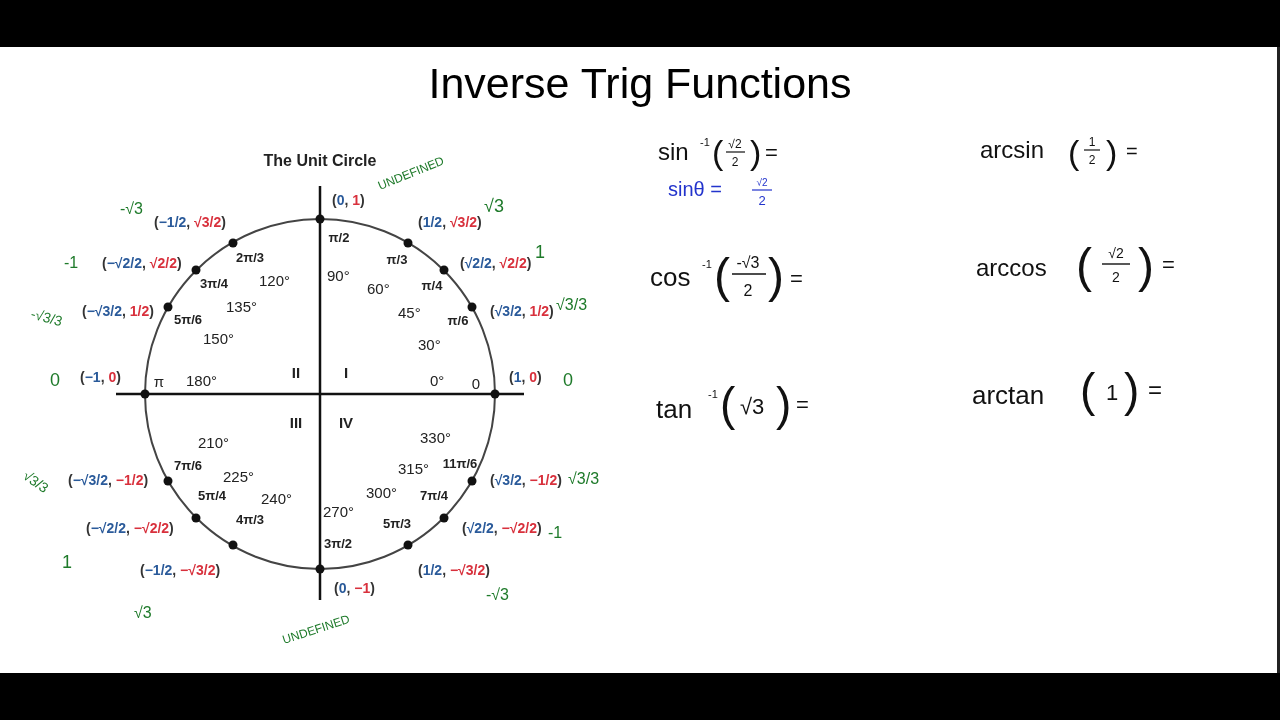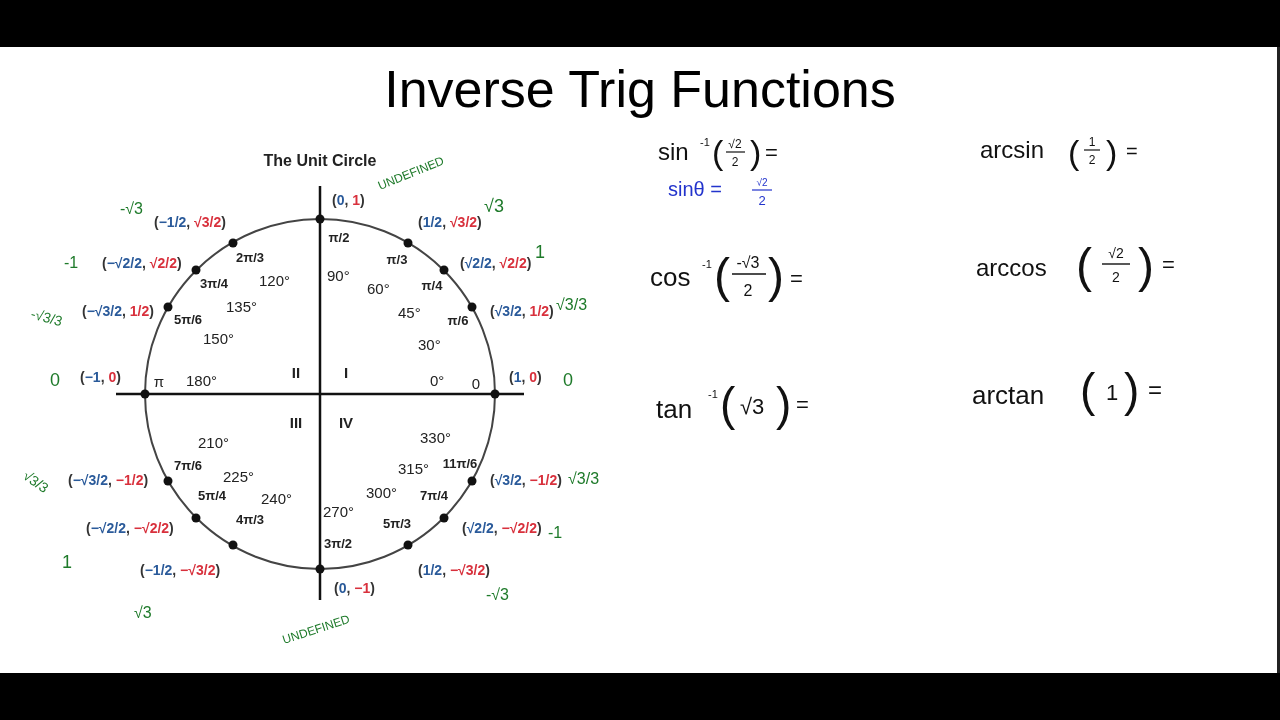--- a/index.html
+++ b/index.html
@@ -1,18 +1,18 @@
 <!DOCTYPE html>
 <html><head>
 <meta charset="utf-8">
 <style>
   html,body{margin:0;padding:0;background:#000;}
   body{width:1280px;height:720px;overflow:hidden;position:relative;font-family:"Liberation Sans",sans-serif;}
   #slide{position:absolute;left:0;top:47px;width:1280px;height:626px;background:#fff;}
-  #title{position:absolute;left:0;width:1280px;top:12px;text-align:center;font-size:52px;color:#000;font-family:"Liberation Sans",sans-serif;}
+  #title{position:absolute;left:0;width:1280px;top:12px;text-align:center;font-size:43px;color:#000;font-family:"Liberation Sans",sans-serif;}
   #edge{position:absolute;right:0;top:0;width:3px;height:626px;background:#222;}
   svg text{font-family:"Liberation Sans",sans-serif;}
   .hw{font-family:"DejaVu Sans",sans-serif;}
   .dt{font-weight:bold;fill:#222;}
 </style>
 </head>
 <body>
 
 <div id="slide">
   <div id="title">Inverse Trig Functions</div>

